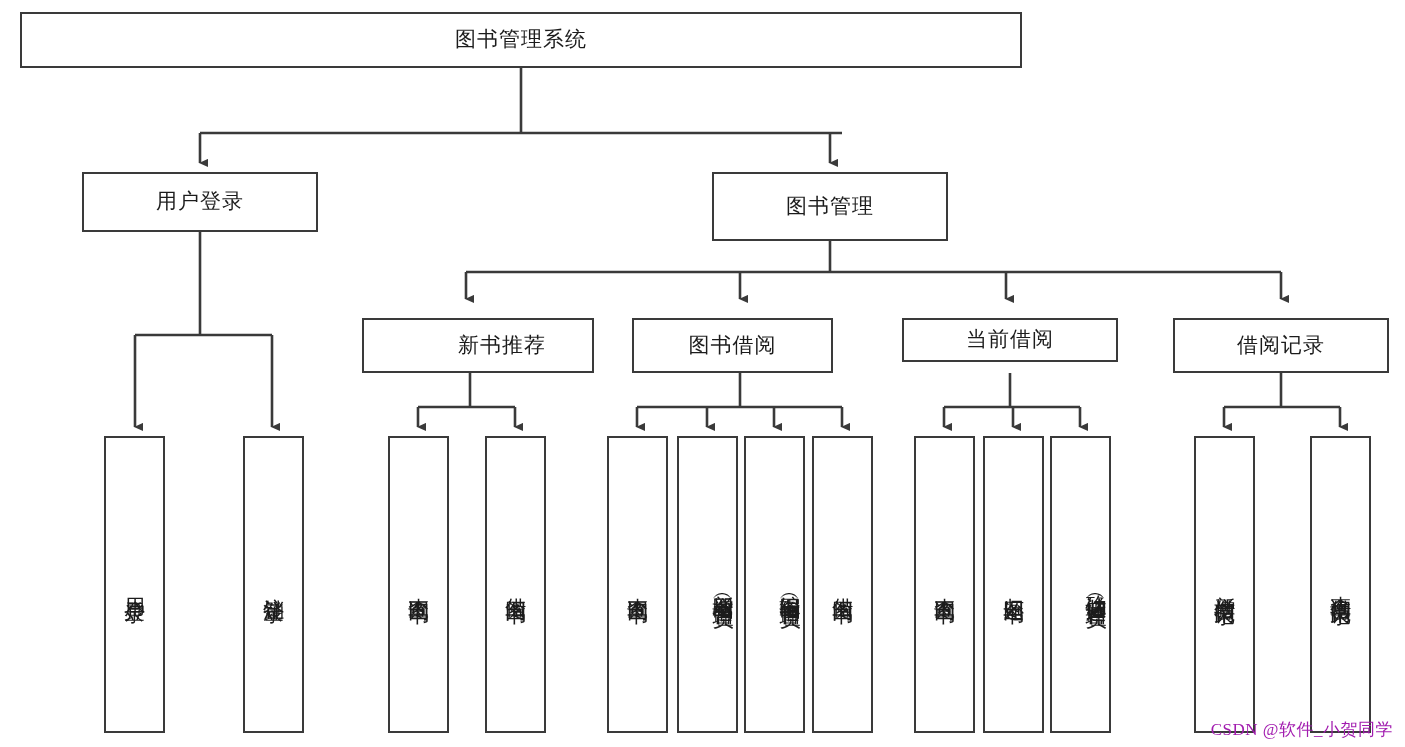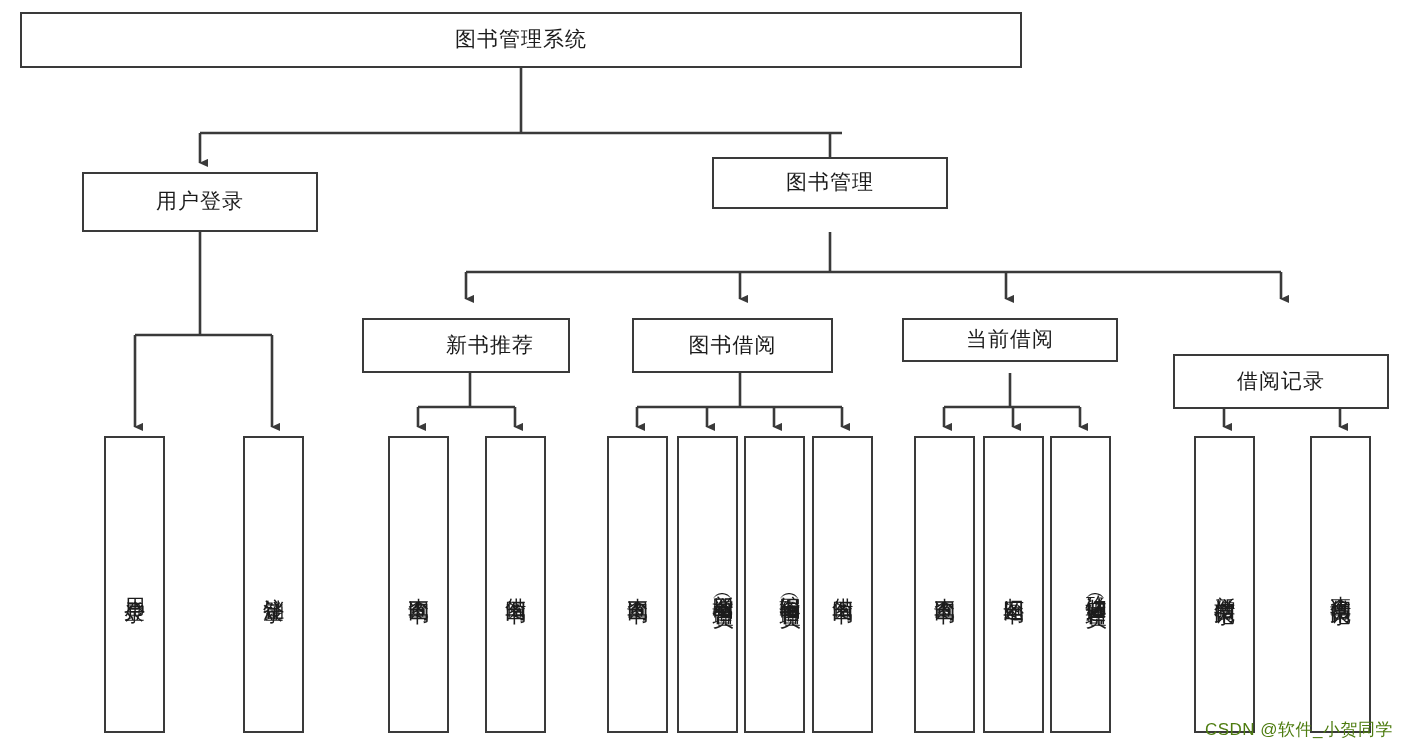--- a/index.html
+++ b/index.html
@@ -55,24 +55,24 @@
     padding-top: 0;
   }
   .node-label {
     display: block;
   }
   #watermark {
     position: absolute;
     right: 12px;
     bottom: 6px;
     font-size: 17px;
-    color: #4d7c0f;
+    color: #a21caf;
     letter-spacing: 0.5px;
     white-space: nowrap;
-    font-family: Liberation Sans, sans-serif;
+    font-family: Liberation Serif, serif;
     text-align: center;
   }
 </style>
 </head>
 <body>
 
 <div id="diagram-root">
 
   <svg id="edge-layer" viewBox="0 0 1405 747" xmlns="http://www.w3.org/2000/svg">
     <defs>
@@ -124,34 +124,34 @@
     </g>
   </svg>
 
   <div class="node node-h" style="left:20px; top:12px; width:1002px; height:56px;">
     <span class="node-label">图书管理系统</span>
   </div>
 
   <div class="node node-h" style="left:82px; top:172px; width:236px; height:60px;">
     <span class="node-label">用户登录</span>
   </div>
-  <div class="node node-h" style="left:712px; top:157px; width:236px; height:52px;">
+  <div class="node node-h" style="left:712px; top:172px; width:236px; height:69px;">
     <span class="node-label">图书管理</span>
   </div>
 
-  <div class="node node-h" style="left:362px; top:318px; width:208px; height:55px;padding-left:48px;">
+  <div class="node node-h" style="left:362px; top:318px; width:232px; height:55px;padding-left:48px;">
     <span class="node-label">新书推荐</span>
   </div>
   <div class="node node-h" style="left:632px; top:318px; width:201px; height:55px;">
     <span class="node-label">图书借阅</span>
   </div>
   <div class="node node-h" style="left:902px; top:318px; width:216px; height:44px;">
     <span class="node-label">当前借阅</span>
   </div>
-  <div class="node node-h" style="left:1173px; top:318px; width:216px; height:55px;margin-top:36px;">
+  <div class="node node-h" style="left:1173px; top:318px; width:216px; height:55px;">
     <span class="node-label">借阅记录</span>
   </div>
 
   <div class="node node-v center-v" style="left:104px; top:436px; width:61px; height:297px;">
     <span class="node-label">用户登录</span>
   </div>
   <div class="node node-v center-v" style="left:243px; top:436px; width:61px; height:297px;">
     <span class="node-label">注销登录</span>
   </div>
   <div class="node node-v center-v" style="left:388px; top:436px; width:61px; height:297px;">

